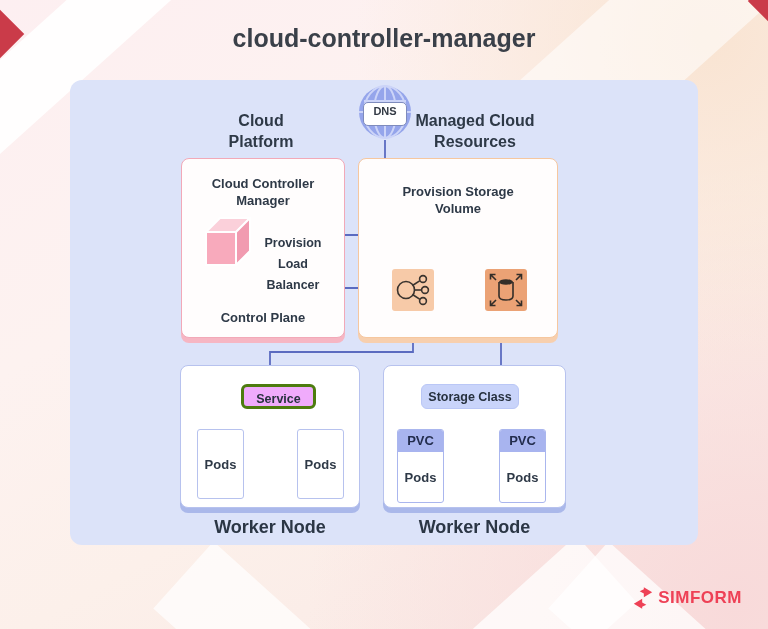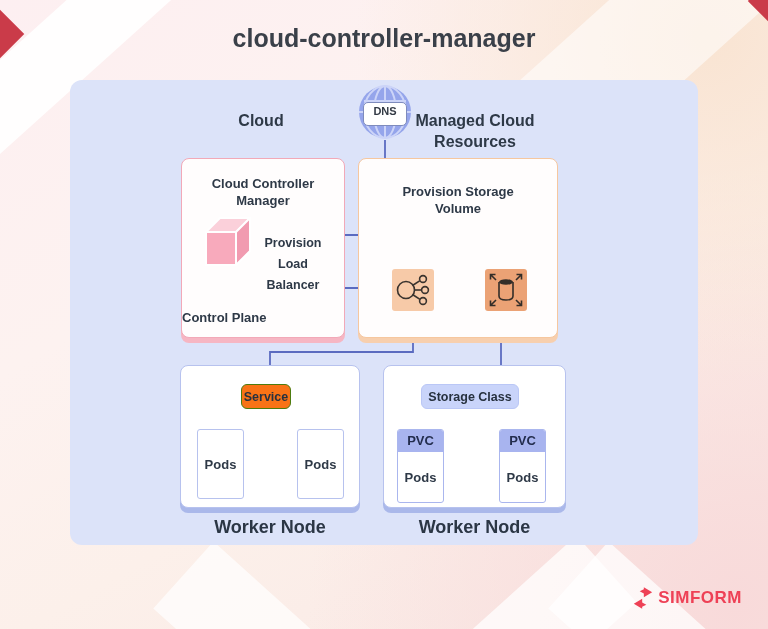--- a/index.html
+++ b/index.html
@@ -45,33 +45,33 @@
     border:1.5px solid #f6c79f;box-shadow:0 5px 0 #f7cfae;}
   .panel-worker{border:1.5px solid #b7c2ee;box-shadow:0 5px 0 #aab8ea;background:#fff;}
   .worker-left{left:110px;top:285px;width:180px;height:143px;}
   .worker-right{left:313px;top:285px;width:183px;height:143px;padding-left:8px;}
 
   .panel-title{margin:16px auto 0;width:140px;text-align:center;
     font-size:13px;font-weight:700;color:#2e3947;line-height:17px;}
   .annot{position:absolute;text-align:center;font-size:12.5px;font-weight:700;
     color:#2e3947;line-height:21px;}
   .annot-plb{left:64px;top:74px;width:94px;}
-  .panel-footer{position:absolute;bottom:12px;left:0;width:100%;text-align:left;
+  .panel-footer{position:absolute;bottom:12px;left:0;width:100%;text-align:center;
     font-size:13px;font-weight:700;color:#2e3947;}
 
   .cube{position:absolute;left:22px;top:56px;width:48px;height:52px;}
   .icon-tile{position:absolute;width:42px;height:42px;border-radius:3px;}
   .tile-lb{left:33px;top:110px;background:#f7caa8;}
   .tile-storage{left:126px;top:110px;background:#eba275;}
   .icon-tile svg{position:absolute;inset:0;}
 
   .chip{position:absolute;box-sizing:border-box;text-align:center;
     font-size:12.5px;font-weight:700;color:#27313f;border-radius:6px;}
-  .chip-service{left:60px;top:18px;width:50px;height:25px;line-height:25px;
-    background:#f97316;border:1px solid #4d7c0f;}
+  .chip-service{left:60px;top:18px;width:75px;height:25px;line-height:25px;
+    background:#f0abfc;border:3px solid #4d7c0f;}
   .chip-sc{left:37px;top:18px;width:98px;height:25px;line-height:24px;
     background:#c9d4fa;border:1px solid #bac7f6;}
 
   .pod{position:absolute;box-sizing:border-box;border:1.5px solid #b7c2ee;
     border-radius:3px;background:#fff;display:flex;align-items:center;justify-content:center;
     font-size:13px;font-weight:700;color:#2e3947;}
   .pod-l1{left:16px;top:63px;width:47px;height:70px;}
   .pod-l2{left:116px;top:63px;width:47px;height:70px;}
 
   .pvc{position:absolute;box-sizing:border-box;border:1.5px solid #aab6ee;
@@ -142,20 +142,21 @@
           <path d="M6,16 L48,16"></path>
           <path d="M1,27 L53,27"></path>
           <path d="M6,38 L48,38"></path>
         </g>
       </svg>
       <div class="dns-pill">DNS</div>
     </div>
 
     <div class="heading heading-cp">
       <div>Cloud</div>
+      <div>Platform</div>
     </div>
     <div class="heading heading-mcr">
       <div>Managed Cloud</div>
       <div>Resources</div>
     </div>
 
     <div class="panel panel-pink">
       <div class="panel-title">Cloud Controller Manager</div>
       <div class="cube">
         <svg width="48" height="52" viewBox="0 0 48 52">

